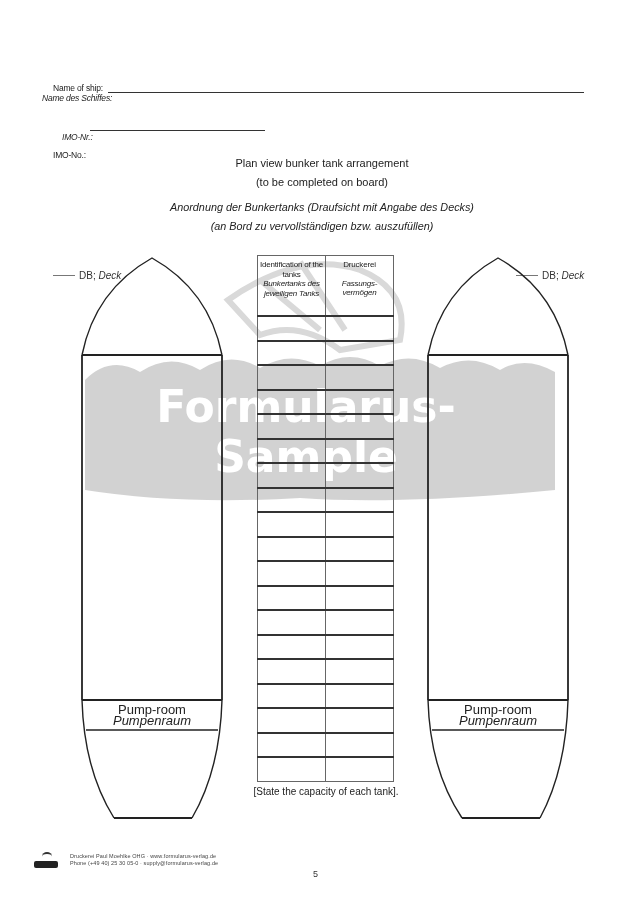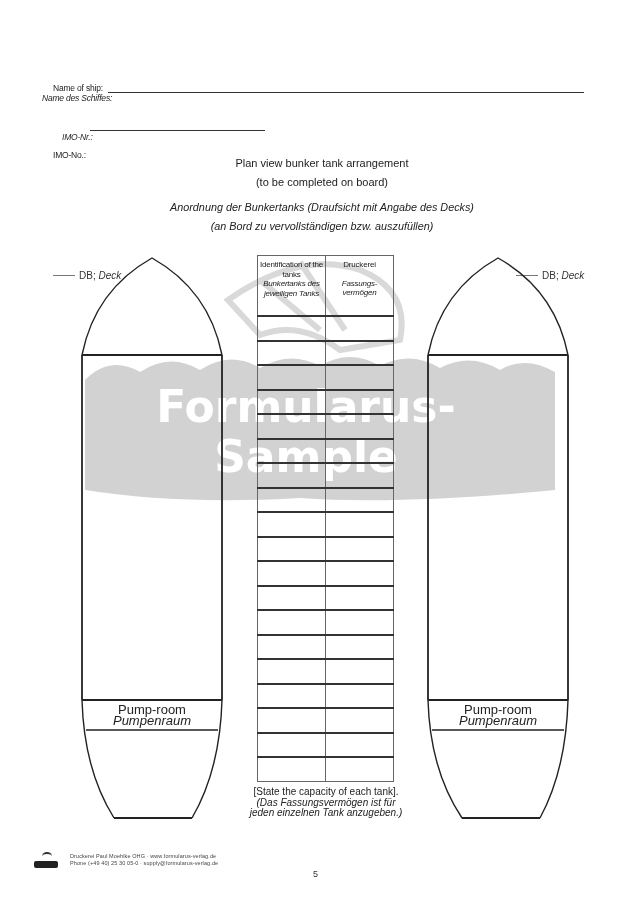--- a/index.html
+++ b/index.html
@@ -202,21 +202,20 @@
       </tr>
       <tr class="row">
         <td></td>
         <td></td>
       </tr>
     </tbody>
 </table>
 
 <div class="note">
   <div>[State the capacity of each tank].</div>
-  <div class="it">(Das Fassungsvermögen ist für jeden einzelnen Tank anzugeben.)</div>
 </div>
 
 <div class="footer">
   <div class="logo">
       <div class="mark"></div>
       <div class="bar"></div>
     </div>
   <div class="footer-text">
     <div>Druckerei Paul Moehlke OHG  ·  www.formularus-verlag.de</div>
     <div>Phone  (+49 40) 25 30 05-0  ·  supply@formularus-verlag.de</div>

